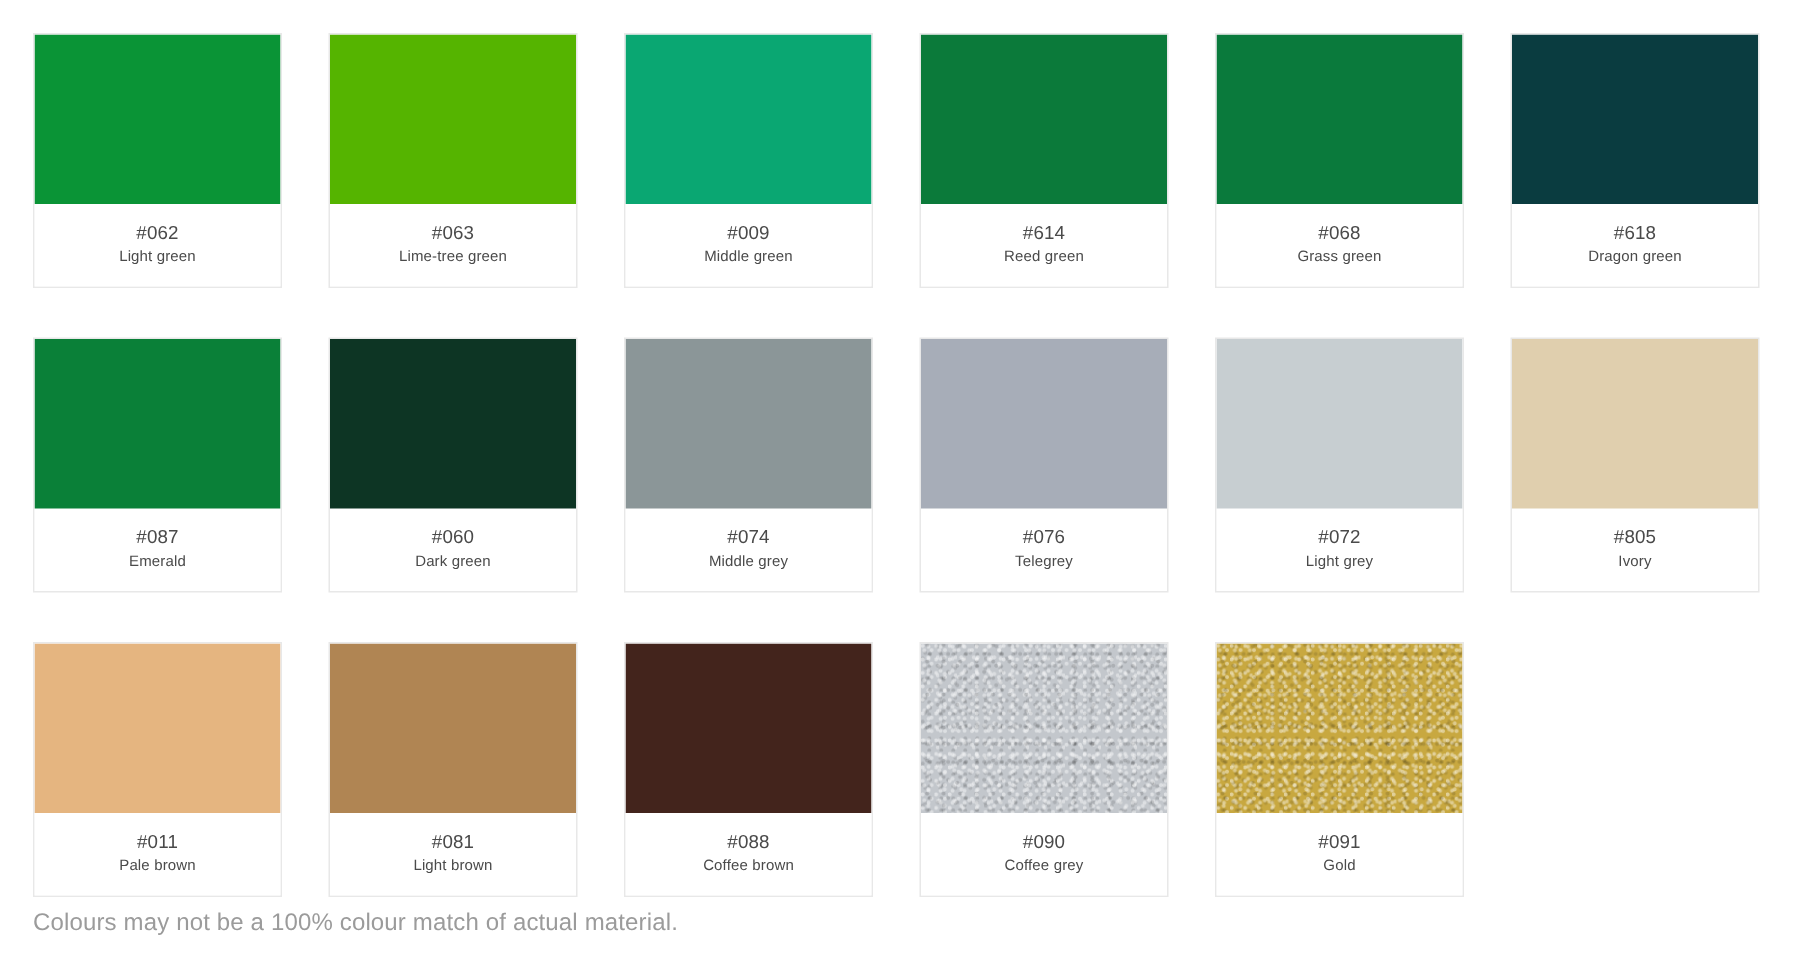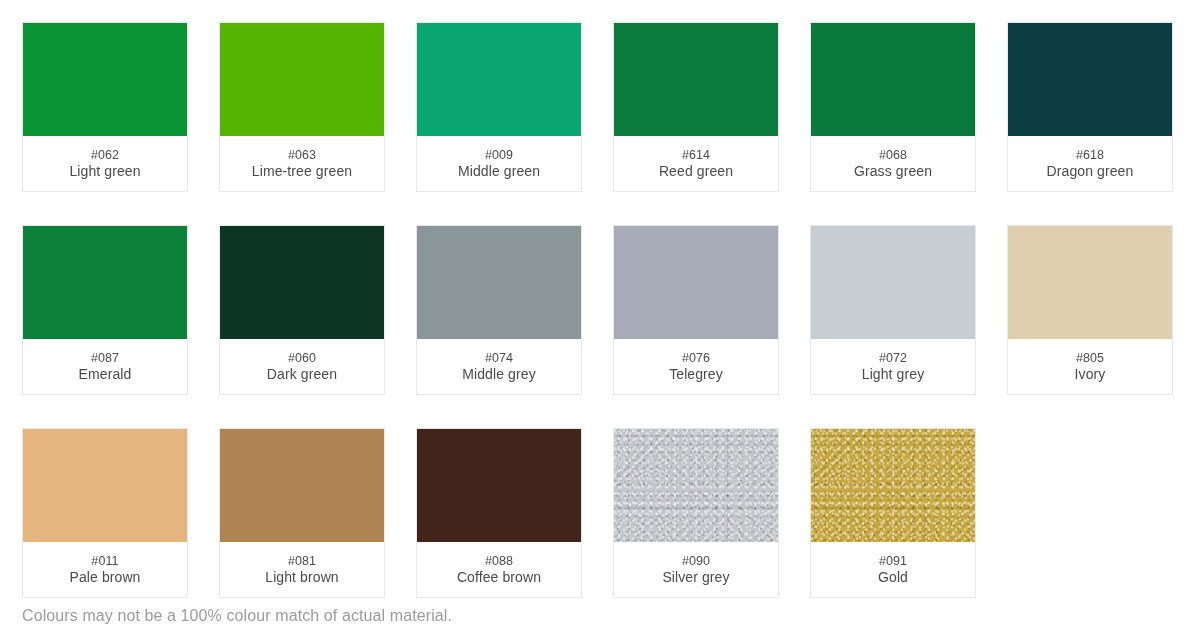--- a/index.html
+++ b/index.html
@@ -85,21 +85,21 @@
   }
 
   .swatch-code {
     font-size: 12.5px;
     line-height: 16px;
     color: #4a4a4a;
     letter-spacing: .1px;
   }
 
   .swatch-name {
-    font-size: 14px;
+    font-size: 10px;
     line-height: 17px;
     color: #4a4a4a;
     letter-spacing: .1px;
   }
 
   .disclaimer {
     position: absolute;
     left: 22px;
     bottom: 16px;
     font-size: 16px;
@@ -215,21 +215,21 @@
         <div class="swatch-colour" style="background-color: rgb(67, 36, 28);"></div>
         <div class="swatch-label">
           <div class="swatch-code">#088</div>
           <div class="swatch-name">Coffee brown</div>
         </div>
       </div>
       <div class="swatch-card">
         <div class="swatch-colour metallic" style="background-color: rgb(195, 199, 204);"></div>
         <div class="swatch-label">
           <div class="swatch-code">#090</div>
-          <div class="swatch-name">Silver grey</div>
+          <div class="swatch-name">Coffee grey</div>
         </div>
       </div>
       <div class="swatch-card">
         <div class="swatch-colour metallic" style="background-color: rgb(200, 168, 64);"></div>
         <div class="swatch-label">
           <div class="swatch-code">#091</div>
           <div class="swatch-name">Gold</div>
         </div>
       </div>
     </div>

